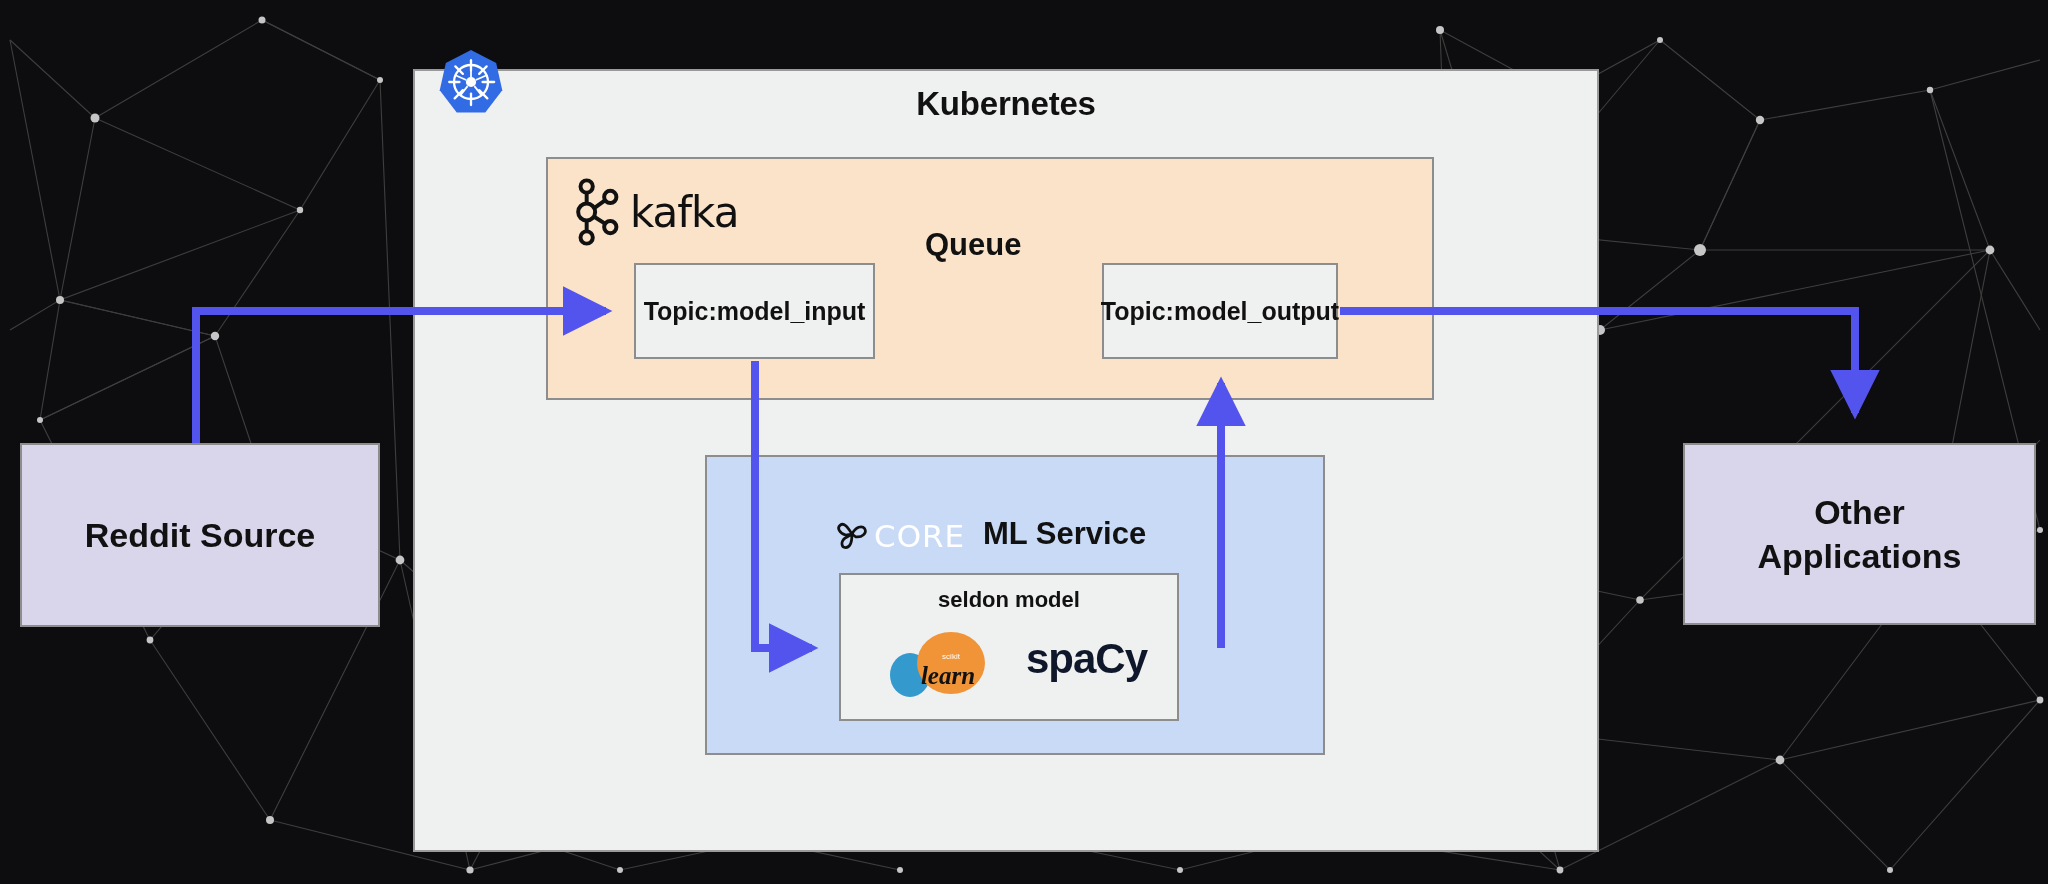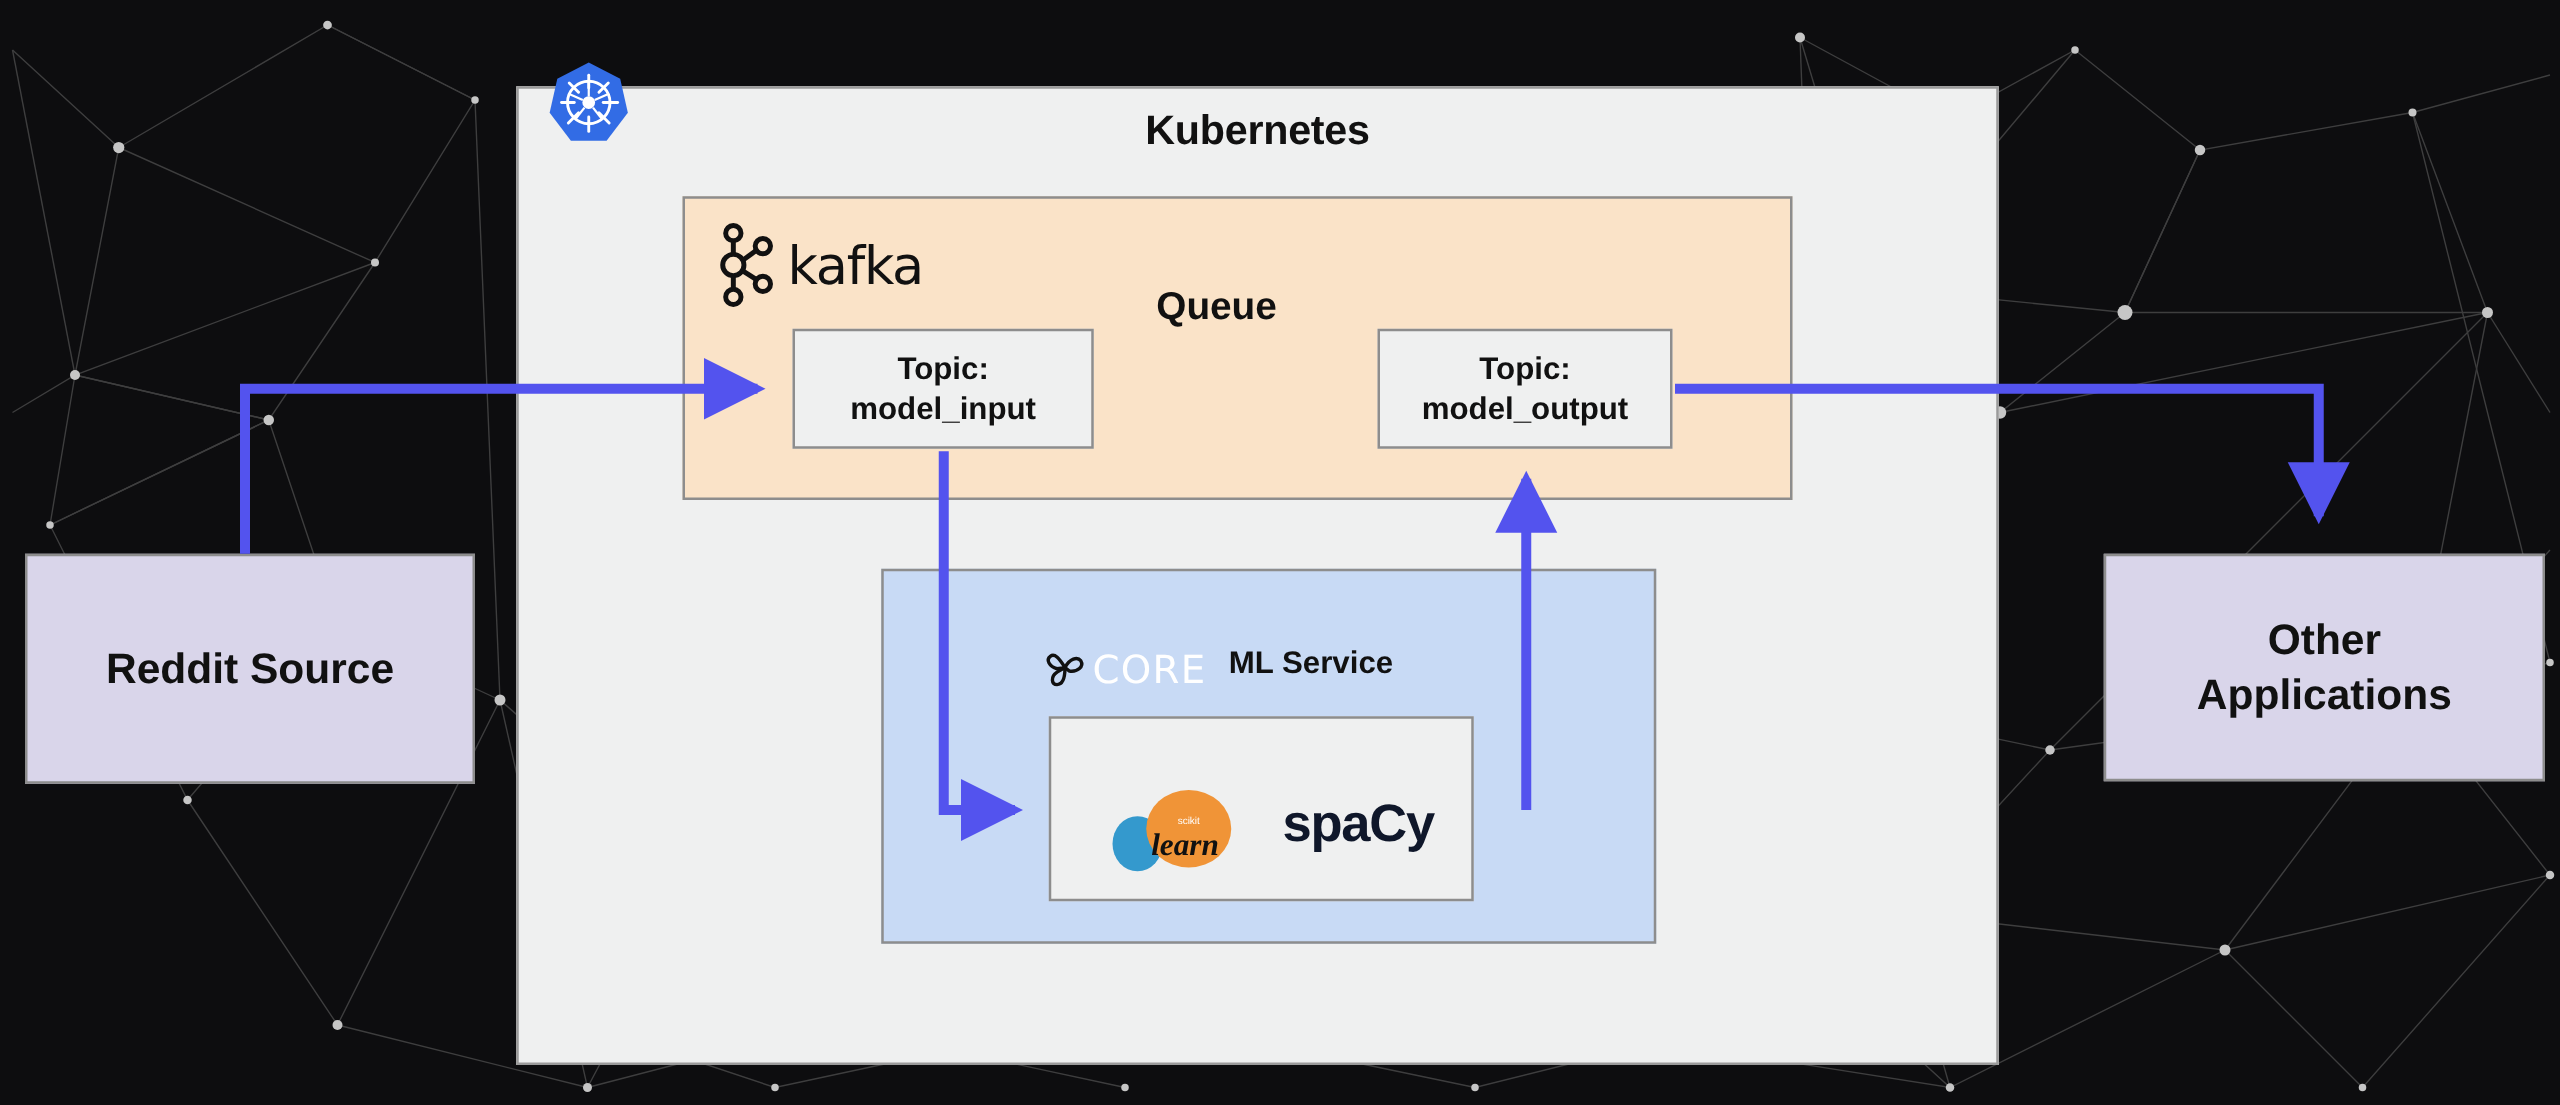--- a/index.html
+++ b/index.html
@@ -88,21 +88,21 @@
     color: #111;
     margin-top: 42px;
   }
   
   .topic-box {
     position: absolute;
     background: #eff0f0;
     border: 2px solid #8d8d8d;
     box-sizing: border-box;
     display: flex;
-    flex-direction: column;
+    flex-direction: row;
     align-items: center;
     justify-content: center;
     font-size: 25px;
     font-weight: bold;
     color: #111;
     line-height: 1.28;
   }
   #topic-input  { left: 634px;  top: 263px; width: 241px; height: 96px; }
   #topic-output { left: 1102px; top: 263px; width: 236px; height: 96px; }
   
@@ -129,21 +129,21 @@
     top: 518px;
     font-size: 31px;
     color: #ffffff;
     font-family: "DejaVu Sans", sans-serif;
     letter-spacing: 1px;
   }
   .ml-title {
     position: absolute;
     left: 983px;
     top: 516px;
-    font-size: 25px;
+    font-size: 31px;
     font-weight: bold;
     color: #111;
   }
   
   .model-box {
     position: absolute;
     left: 839px;
     top: 573px;
     width: 340px;
     height: 148px;
@@ -359,20 +359,21 @@
     <g fill="none" stroke="#111" stroke-width="3">
       <path d="M22 20 C17 12, 13 7, 9 10 C5 13, 8 19, 15 21 Z"></path>
       <path d="M22 20 C26 12, 33 10, 36 14 C39 19, 33 24, 26 23 Z"></path>
       <path d="M22 20 C22 28, 20 35, 15 35 C10 35, 9 28, 15 24 Z"></path>
     </g>
   </svg>
   <div class="core-word">CORE</div>
   <div class="ml-title">ML Service</div>
 
   <div class="model-box">
+    <div class="model-title">seldon model</div>
 
     <svg class="sklearn-logo" viewBox="0 0 115 76" xmlns="http://www.w3.org/2000/svg">
       <ellipse cx="24" cy="48" rx="20" ry="22" fill="#3499cd"></ellipse>
       <ellipse cx="65" cy="36" rx="34" ry="31" fill="#f09437"></ellipse>
       <text x="65" y="32" font-family="'Liberation Sans', sans-serif" font-size="8" fill="#ffffff" text-anchor="middle">scikit</text>
       <text x="62" y="57" font-family="'Liberation Serif', serif" font-size="25" font-style="italic" font-weight="bold" fill="#111" text-anchor="middle">learn</text>
     </svg>
 
     <div class="spacy-word">spaCy</div>
   </div>

